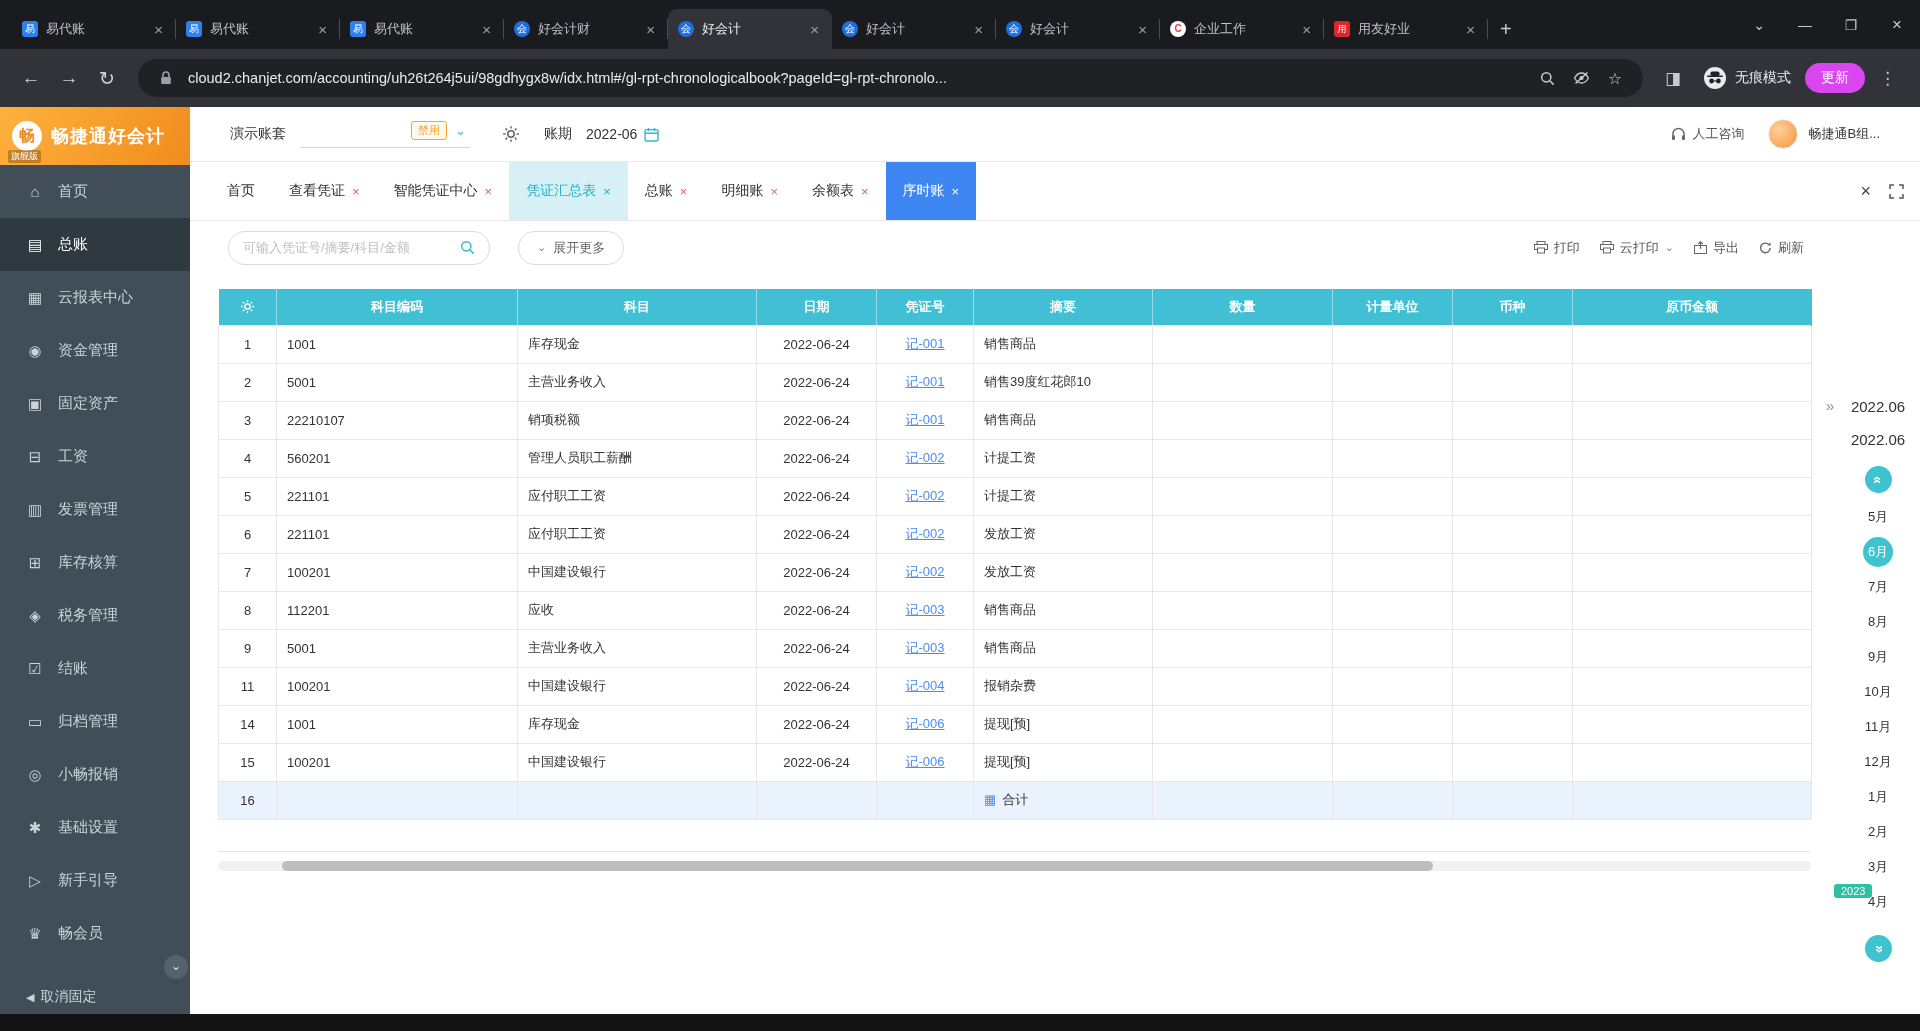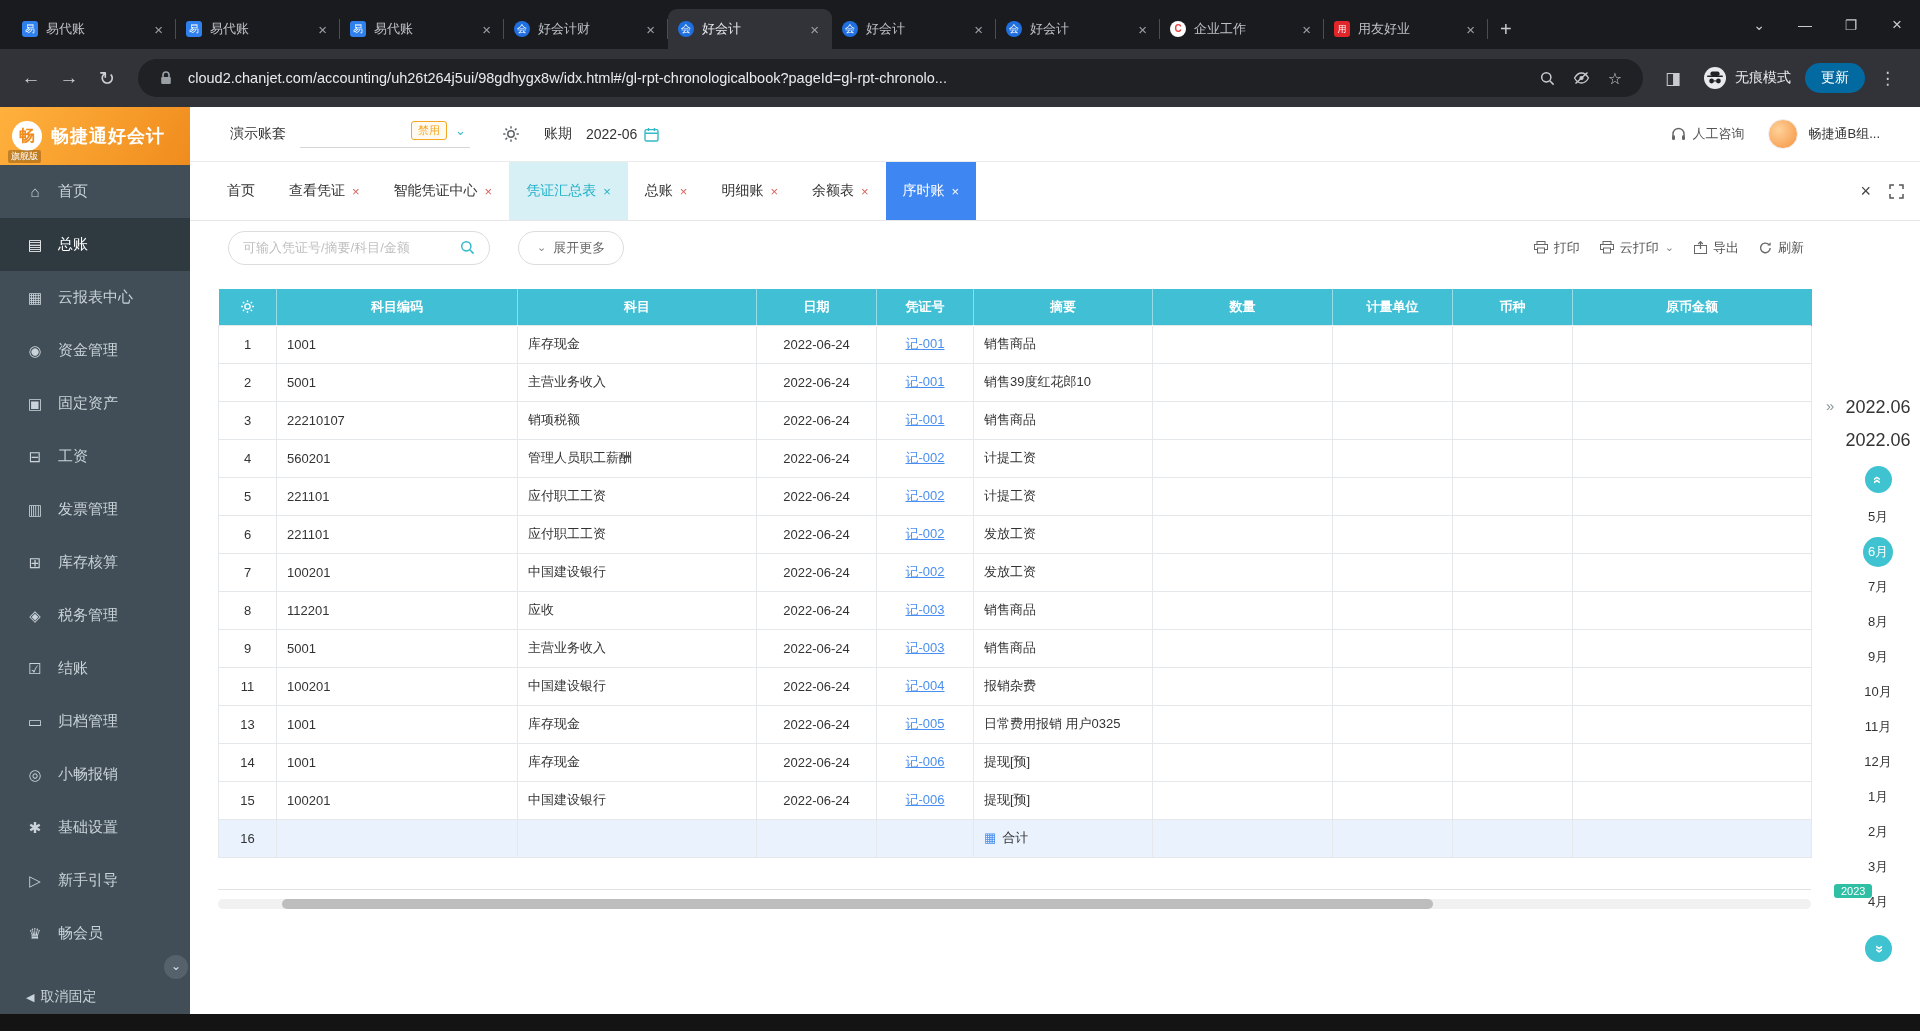--- a/index.html
+++ b/index.html
@@ -24,21 +24,21 @@
   .strip-controls > div { width:46px; height:100%; display:flex; align-items:center; justify-content:center; font-size:14px; cursor:pointer; }
 
   .addressbar { height:58px; background:#313338; display:flex; align-items:center; padding:0 14px; flex:none; gap:4px; }
   .nav-ico { color:#cfd2d6; font-size:19px; width:34px; height:34px; display:flex; align-items:center; justify-content:center; border-radius:50%; cursor:pointer; }
   .omnibox { flex:1; height:38px; margin:0 10px; background:#202124; border-radius:19px; display:flex; align-items:center; padding:0 16px; gap:10px; min-width:0; }
   .url-text { color:#e8eaed; font-size:14.5px; white-space:nowrap; overflow:hidden; flex:1; }
   .omni-ico { flex:none; display:flex; align-items:center; justify-content:center; width:24px; cursor:pointer; color:#c7cbd0; font-size:16px; }
   .sidepanel-ico { color:#c7cbd0; font-size:17px; width:32px; text-align:center; cursor:pointer; }
   .profile-chip { display:flex; align-items:center; gap:8px; padding:0 10px; cursor:pointer; }
   .profile-chip .txt { color:#e8eaed; font-size:14px; }
-  .update-btn { background:#0369a1; color:#fff; font-size:14px; border-radius:15px; padding:6px 16px; cursor:pointer; flex:none; }
+  .update-btn { background:#d946ef; color:#fff; font-size:14px; border-radius:15px; padding:6px 16px; cursor:pointer; flex:none; }
   .menu-dots { color:#c7cbd0; font-size:17px; padding:0 10px; cursor:pointer; }
 
   
   .shell { height:907px; display:flex; flex:none; position:relative; }
 
   
   .sidebar { width:190px; background:#414e57; flex:none; position:relative; }
   .logo { height:58px; background:linear-gradient(120deg,#ffb13d,#f08c1e); display:flex; align-items:center; padding:0 12px; gap:9px; position:relative; }
   .logo-mark { width:30px; height:30px; background:#fff; border-radius:50%; color:#f08c1e; font-weight:bold; font-size:16px; text-align:center; line-height:30px; flex:none; }
   .logo-title { color:#fff; font-size:18px; font-weight:bold; letter-spacing:1px; white-space:nowrap; }
@@ -98,21 +98,21 @@
   .vlink { color:#4a8ef0; text-decoration:underline; cursor:pointer; }
   tr.total td { background:#eaf3fd; }
   .total-ico { color:#4a8ef0; margin-right:6px; font-size:13px; }
   .bottom-line { margin:31px 0 0 28px; width:1593px; border-top:1px solid #e3e3e3; }
   .hscroll-track { margin:9px 0 0 28px; width:1593px; height:10px; border-radius:5px; background:#f1f1f1; position:relative; }
   .hscroll-thumb { position:absolute; left:64px; top:0; width:1151px; height:10px; border-radius:5px; background:#bdbdbd; cursor:pointer; }
 
   
   .month-panel { position:absolute; right:10px; top:290px; width:64px; display:flex; flex-direction:column; align-items:center; }
   .panel-collapse { position:absolute; left:-20px; top:0; color:#8a9499; font-size:15px; cursor:pointer; }
-  .mp-date { font-size:18px; color:#333; height:20px; line-height:20px; }
+  .mp-date { font-size:15px; color:#333; height:20px; line-height:20px; }
   .mp-date + .mp-date { margin-top:13px; }
   .mp-arrow { width:27px; height:27px; border-radius:50%; background:#3fc3d0; color:#fff; display:flex; align-items:center; justify-content:center; cursor:pointer; margin-top:16px; flex:none; }
   .mp-arrow span { font-size:14px; font-weight:bold; display:block; }
   .up span { transform:rotate(90deg); }
   .down span { transform:rotate(-90deg); }
   .month-list { display:flex; flex-direction:column; align-items:center; margin-top:6px; position:relative; }
   .month { height:35px; display:flex; align-items:center; justify-content:center; font-size:13px; color:#333; width:36px; cursor:pointer; }
   .month.active { background:#3fc3d0; color:#fff; border-radius:50%; width:30px; height:30px; margin:2.5px 0; }
   .year-badge { position:absolute; left:-26px; top:385px; background:#2ebfa5; color:#fff; font-size:11px; padding:1px 7px; border-radius:3px; cursor:default; }
 
@@ -599,32 +599,20 @@
                 <td class="c-subj">中国建设银行</td>
                 <td class="c-date">2022-06-24</td>
                 <td class="c-vou"><a class="vlink">记-004</a></td>
                 <td class="c-sum"><span>报销杂费</span></td>
                 <td></td>
                 <td></td>
                 <td></td>
                 <td></td>
               </tr>
               <tr>
-                <td class="c-num">13</td>
-                <td class="c-code">1001</td>
-                <td class="c-subj">库存现金</td>
-                <td class="c-date">2022-06-24</td>
-                <td class="c-vou"><a class="vlink">记-005</a></td>
-                <td class="c-sum"><span>日常费用报销 用户0325</span></td>
-                <td></td>
-                <td></td>
-                <td></td>
-                <td></td>
-              </tr>
-              <tr>
                 <td class="c-num">14</td>
                 <td class="c-code">1001</td>
                 <td class="c-subj">库存现金</td>
                 <td class="c-date">2022-06-24</td>
                 <td class="c-vou"><a class="vlink">记-006</a></td>
                 <td class="c-sum"><span>提现[预]</span></td>
                 <td></td>
                 <td></td>
                 <td></td>
                 <td></td>

